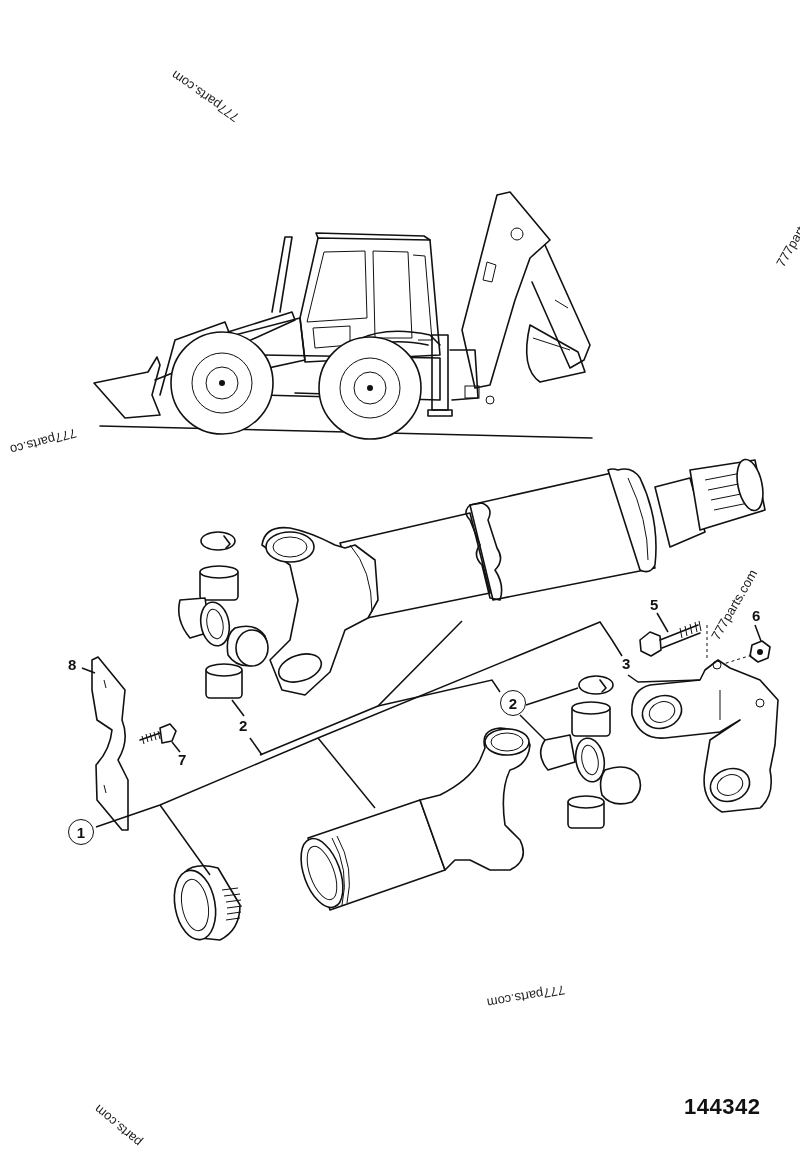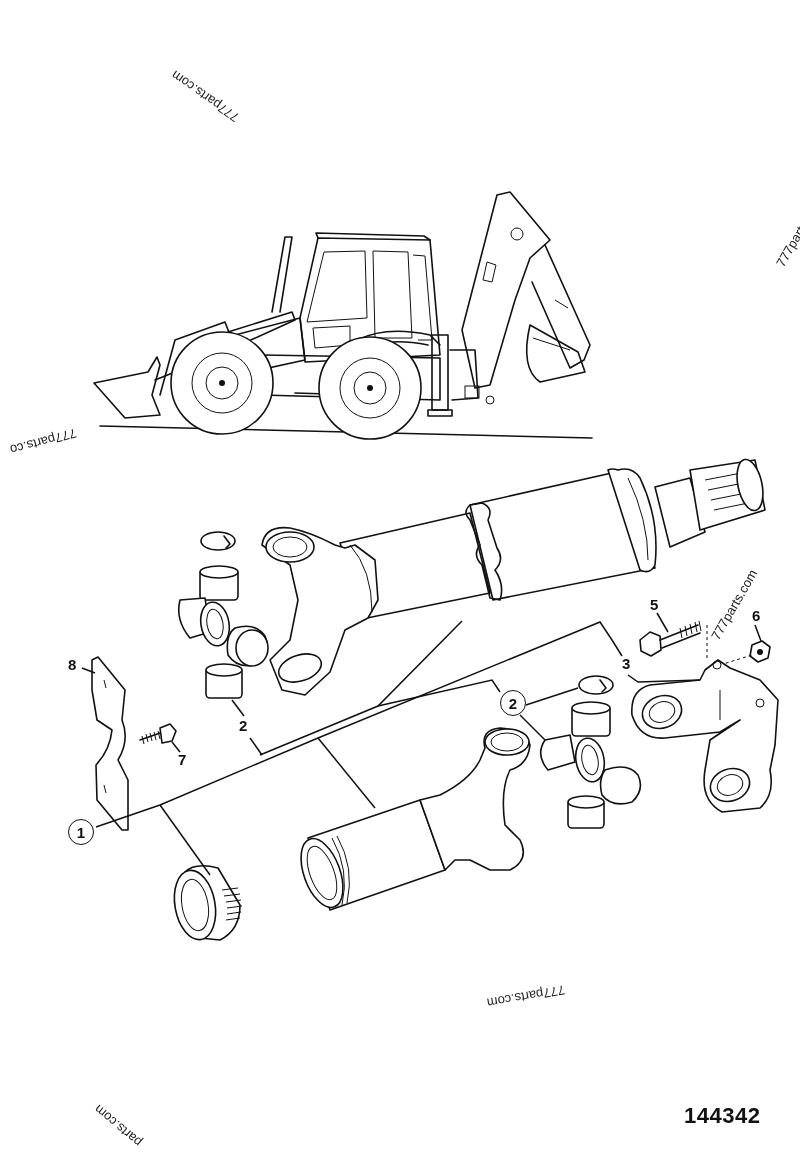--- a/index.html
+++ b/index.html
@@ -2,21 +2,21 @@
 <html><head>
 <meta charset="utf-8">
 <style>
   html, body { margin: 0; padding: 0; background: #ffffff; }
   body { width: 800px; height: 1153px; position: relative; overflow: hidden; font-family: "Liberation Sans", sans-serif; color: #111; }
   .canvas { position: absolute; left: 0; top: 0; width: 800px; height: 1153px; }
   svg.art { position: absolute; left: 0; top: 0; width: 800px; height: 1153px; }
   .wm { position: absolute; font-family: "Liberation Sans", sans-serif; font-size: 13px; color: #222; white-space: nowrap; transform-origin: left top; }
   .callout { position: absolute; font-family: "Liberation Sans", sans-serif; font-weight: bold; font-size: 15px; color: #111; line-height: 1; }
   .circled { position: absolute; width: 26px; height: 26px; border: 1.6px solid #111; border-radius: 50%; box-sizing: border-box; background: #fff; display: flex; align-items: center; justify-content: center; font-family: "Liberation Sans", sans-serif; font-weight: bold; font-size: 15px; color: #111; }
-  .figno { position: absolute; left: 684px; top: 1094px; font-family: "Liberation Sans", sans-serif; font-weight: bold; font-size: 22px; letter-spacing: 0.5px; color: #111; margin-top: 9px; }
+  .figno { position: absolute; left: 684px; top: 1094px; font-family: "Liberation Sans", sans-serif; font-weight: bold; font-size: 22px; letter-spacing: 0.5px; color: #111; }
   .stroke { fill: none; stroke: #111; stroke-width: 1.6; stroke-linejoin: round; stroke-linecap: round; }
   .thin { fill: none; stroke: #111; stroke-width: 1; }
   .fillw { fill: #fff; stroke: #111; stroke-width: 1.6; stroke-linejoin: round; }
   .lead { fill: none; stroke: #111; stroke-width: 1.5; }
 </style>
 </head>
 <body>
 
 <div class="canvas">
 

